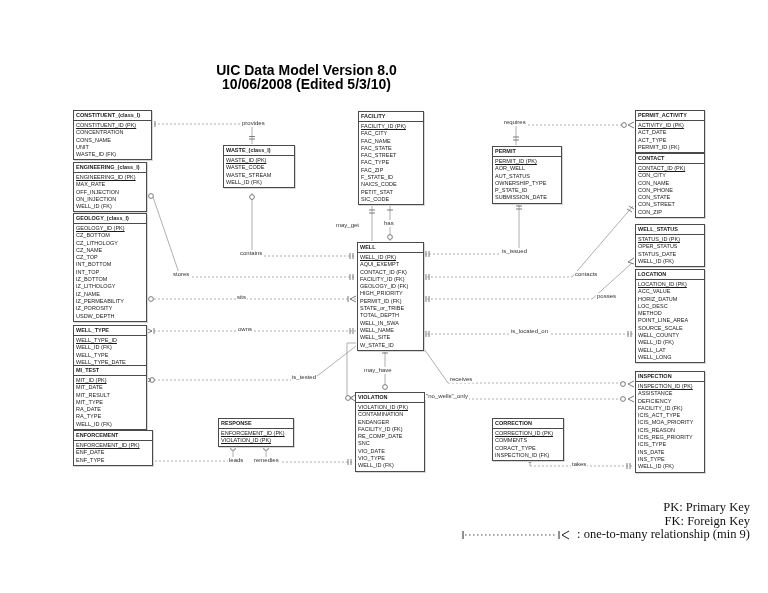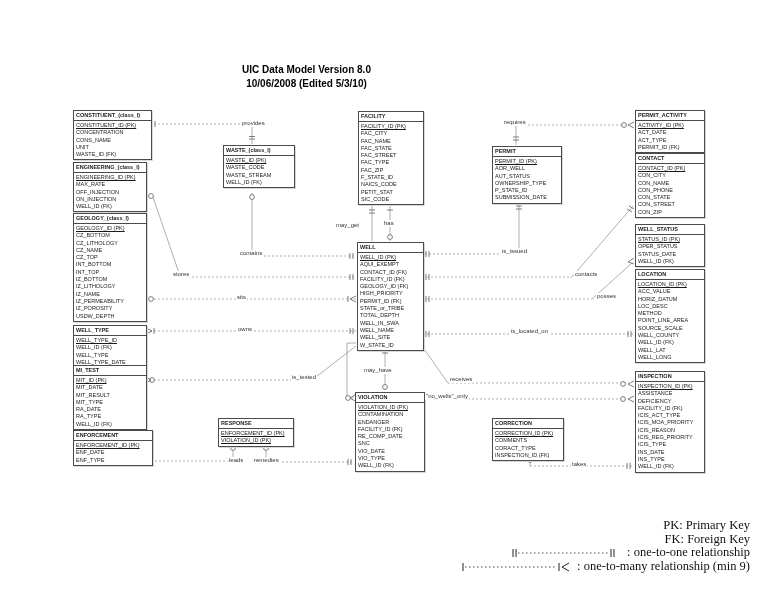--- a/index.html
+++ b/index.html
@@ -2,21 +2,21 @@
 <html><head>
 <meta charset="utf-8">
 <style>
   html,body{margin:0;padding:0;}
   body{
     width:768px;height:593px;position:relative;background:#ffffff;
     font-family:"Liberation Sans", sans-serif;overflow:hidden;
   }
   .title{
     position:absolute;left:0;top:63px;width:613px;text-align:center;
-    font-size:10px;font-weight:bold;color:#000;line-height:14px;
+    font-size:14px;font-weight:bold;color:#000;line-height:14px;
   }
   .entity{
     position:absolute;background:#fff;border:1px solid #4a4a4a;
     font-size:5.5px;color:#1a1a1a;box-shadow:1px 1px 0 #d8d8d8;
   }
   .entity .hdr{
     font-weight:bold;border-bottom:1px solid #4a4a4a;
     padding:1px 2px;line-height:7px;white-space:nowrap;
   }
   .entity .fields{padding:1px 0;}
@@ -28,21 +28,21 @@
     position:absolute;font-size:6px;color:#333;background:#fff;
     padding:0 1px;white-space:nowrap;line-height:7px;
   }
   svg.wires{position:absolute;left:0;top:0;}
   .d{stroke:#9a9a9a;stroke-width:0.8;fill:none;stroke-dasharray:2 2;}
   .s{stroke:#9a9a9a;stroke-width:0.8;fill:none;}
   .g{stroke:#6e6e6e;stroke-width:0.9;fill:none;}
   .c{stroke:#6e6e6e;stroke-width:0.9;fill:#fff;}
   .legend{
     position:absolute;right:18px;top:501px;text-align:right;
-    font-family:"Liberation Serif", serif;font-size:12.5px;color:#111;margin-top:18px;
+    font-family:"Liberation Serif", serif;font-size:12.5px;color:#111;
   }
   .legend .lrow{height:13.5px;line-height:13.5px;white-space:nowrap;}
   .legend svg{vertical-align:middle;margin-right:2px;}
 </style>
 </head>
 <body>
 
 <svg class="wires" width="768" height="593" viewBox="0 0 768 593">
 
   <path class="d" d="M150,124 H252"></path>
@@ -366,24 +366,18 @@
 <span class="rlabel" style="left:425px;top:393px">"no_wells"_only</span>
 <span class="rlabel" style="left:228px;top:457px">leads</span>
 <span class="rlabel" style="left:253px;top:457px">remedies</span>
 <span class="rlabel" style="left:571px;top:461px">takes</span>
 
 <div class="legend">
   <div class="lrow">PK: Primary Key</div>
   <div class="lrow">FK: Foreign Key</div>
   <div class="lrow">
     <svg width="120" height="10">
-      <path d="M8,1 V9 M11,1 V9 M106,1 V9 M109,1 V9" stroke="#222" stroke-width="1" fill="none"></path>
-      <path d="M13,5 H104" stroke="#222" stroke-width="0.8" stroke-dasharray="1.5 2.5" fill="none"></path>
-    </svg><span>: one-to-one relationship</span>
-  </div>
-  <div class="lrow">
-    <svg width="120" height="10">
       <path d="M8,1 V9" stroke="#222" stroke-width="1" fill="none"></path>
       <path d="M10,5 H102" stroke="#222" stroke-width="0.8" stroke-dasharray="1.5 2.5" fill="none"></path>
       <path d="M104,1 V9 M107,5 L114,1 M107,5 L114,9" stroke="#222" stroke-width="1" fill="none"></path>
     </svg><span>: one-to-many relationship (min 9)</span>
   </div>
 </div>
 
 </body></html>

